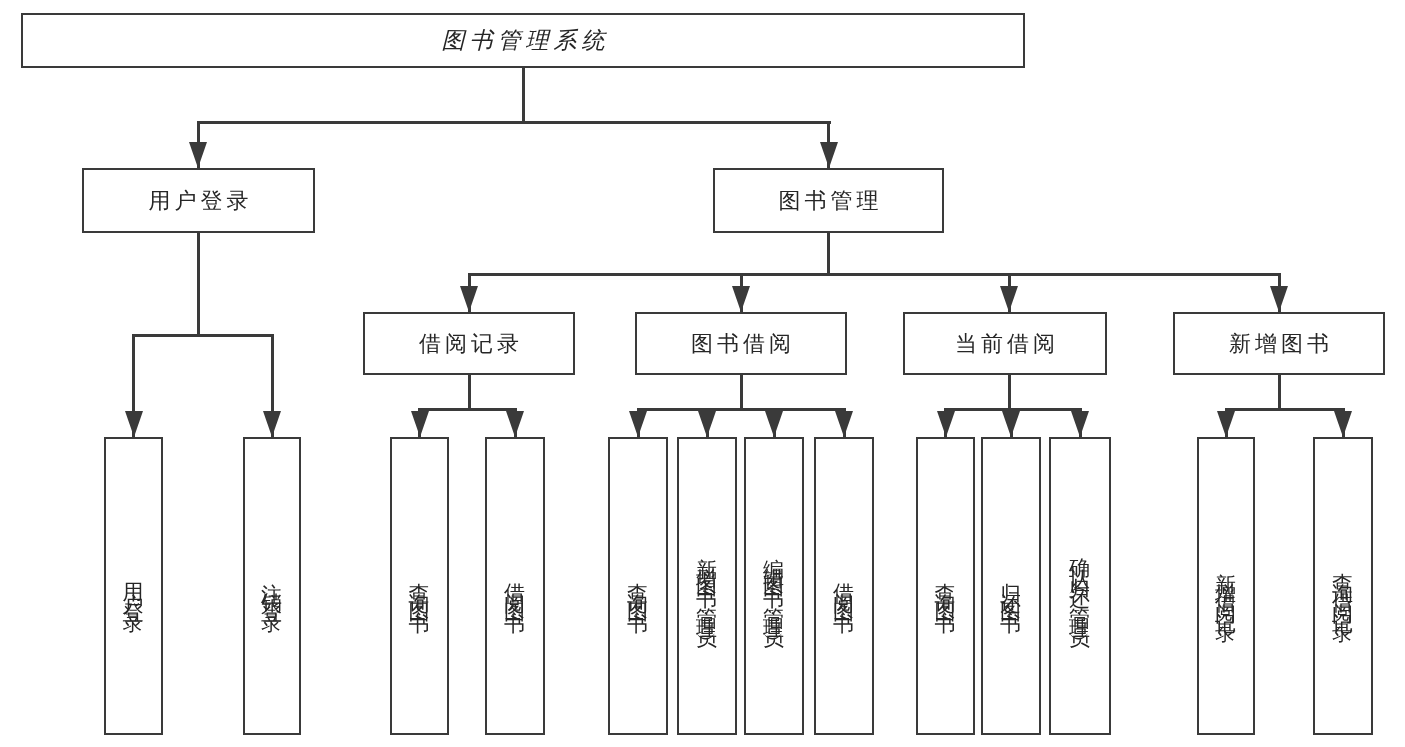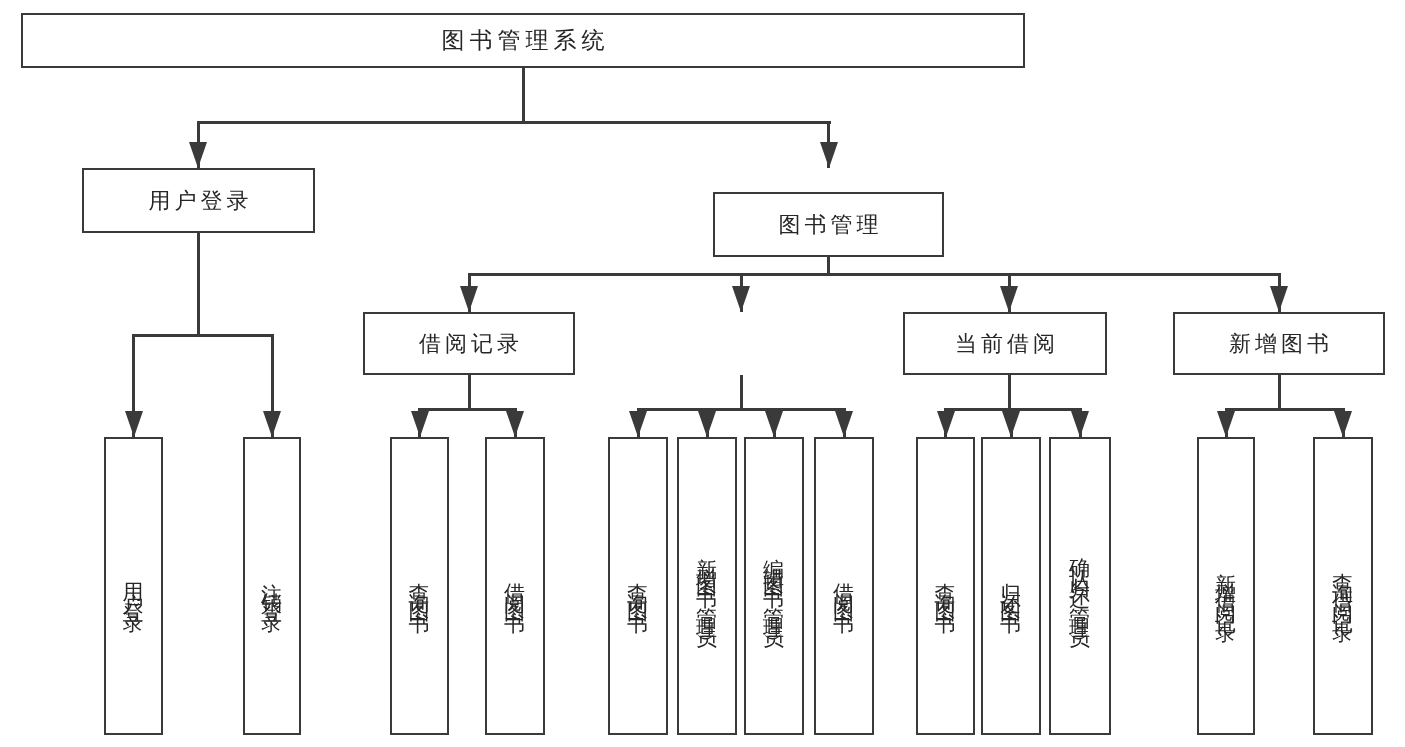--- a/index.html
+++ b/index.html
@@ -21,21 +21,21 @@
     border:2.5px solid var(--line);
     box-sizing:border-box;
     display:flex;align-items:center;justify-content:center;
     color:var(--text);
     z-index:2;
   }
   .node .hlabel{
     font-size:22px;letter-spacing:4px;text-indent:4px;
     white-space:nowrap;
   }
-  .node-root .hlabel{font-size:23px;letter-spacing:5px;text-indent:5px;}
+  .node-root .hlabel{font-size:23px;letter-spacing:5px;text-indent:5px;font-style:italic;}
   .node .vlabel{
     writing-mode:vertical-rl;
     text-orientation:mixed;
     font-size:21px;
     letter-spacing:10px;
     line-height:1;
     white-space:nowrap;
   }
   .vline{position:absolute;width:3px;background:var(--line);z-index:1;}
   .hline{position:absolute;height:3px;background:var(--line);z-index:1;}
@@ -60,26 +60,29 @@
 
 <div class="canvas">
 
   <div class="node node-root" style="left:21px;top:13px;width:1004px;height:55px;">
     <span class="hlabel">图书管理系统</span>
   </div>
 
   <div class="node" style="left:82px;top:168px;width:233px;height:65px;">
     <span class="hlabel">用户登录</span>
   </div>
-  <div class="node" style="left:713px;top:168px;width:231px;height:65px;margin-top:24px;">
+  <div class="node" style="left:713px;top:168px;width:231px;height:65px;">
     <span class="hlabel">图书管理</span>
   </div>
 
   <div class="node" style="left:363px;top:312px;width:212px;height:63px;">
     <span class="hlabel">借阅记录</span>
+  </div>
+  <div class="node" style="left:635px;top:312px;width:212px;height:63px;">
+    <span class="hlabel">图书借阅</span>
   </div>
   <div class="node" style="left:903px;top:312px;width:204px;height:63px;">
     <span class="hlabel">当前借阅</span>
   </div>
   <div class="node" style="left:1173px;top:312px;width:212px;height:63px;">
     <span class="hlabel">新增图书</span>
   </div>
 
   <div class="node" style="left:104px;top:437px;width:59px;height:298px;">
     <span class="vlabel">用户登录</span>

